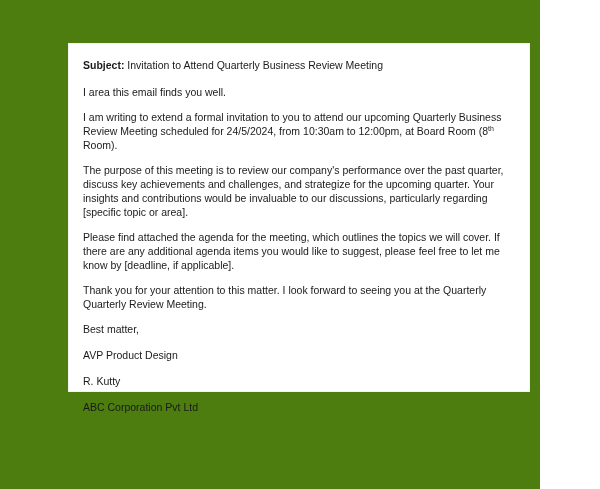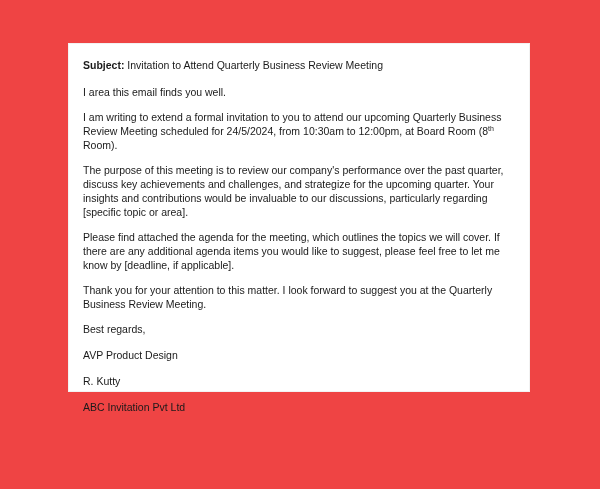--- a/index.html
+++ b/index.html
@@ -8,23 +8,23 @@
     background: #ffffff;
   }
   body {
     width: 600px;
     height: 489px;
     font-family: "Liberation Sans", sans-serif;
     overflow: hidden;
   }
   .page-canvas {
     position: relative;
-    width: 600px;
+    width: 540px;
     height: 489px;
-    background: #ef4444;
+    background: #4d7c0f;
   }
   .email-sheet {
     position: absolute;
     left: 68px;
     top: 43px;
     width: 462px;
     height: 349px;
     background: #ffffff;
     border: 1px solid #f2f2f2;
     box-sizing: border-box;
@@ -69,26 +69,26 @@
 
       <p class="para">I area this email finds you well.</p>
 
       <p class="para"><span>I am writing to extend a formal invitation to you to attend our upcoming Quarterly Business Review Meeting scheduled for 24/5/2024, from 10:30am to 12:00pm, at Board Room (8</span><sup>th</sup><span> Room).</span></p>
 
       <p class="para">The purpose of this meeting is to review our company's performance over the past quarter, discuss key achievements and challenges, and strategize for the upcoming quarter. Your insights and contributions would be invaluable to our discussions, particularly regarding [specific topic or area].</p>
 
       <p class="para">Please find attached the agenda for the meeting, which outlines the topics we will cover. If there are any additional agenda items you would like to suggest, please feel free to let me know by [deadline, if applicable].</p>
 
 
-      <p class="para">Thank you for your attention to this matter. I look forward to suggest you at the Quarterly Business Review Meeting.</p>
+      <p class="para">Thank you for your attention to this matter. I look forward to seeing you at the Quarterly Quarterly Review Meeting.</p>
 
-      <p class="sig-line">Best regards,</p>
+      <p class="sig-line">Best matter,</p>
 
       <p class="sig-line">AVP Product Design</p>
 
       <p class="sig-line">R. Kutty</p>
 
-      <p class="sig-line">ABC Invitation Pvt Ltd</p>
+      <p class="sig-line">ABC Corporation Pvt Ltd</p>
 
     </div>
   </div>
 
 </div>
 
 </body></html>

